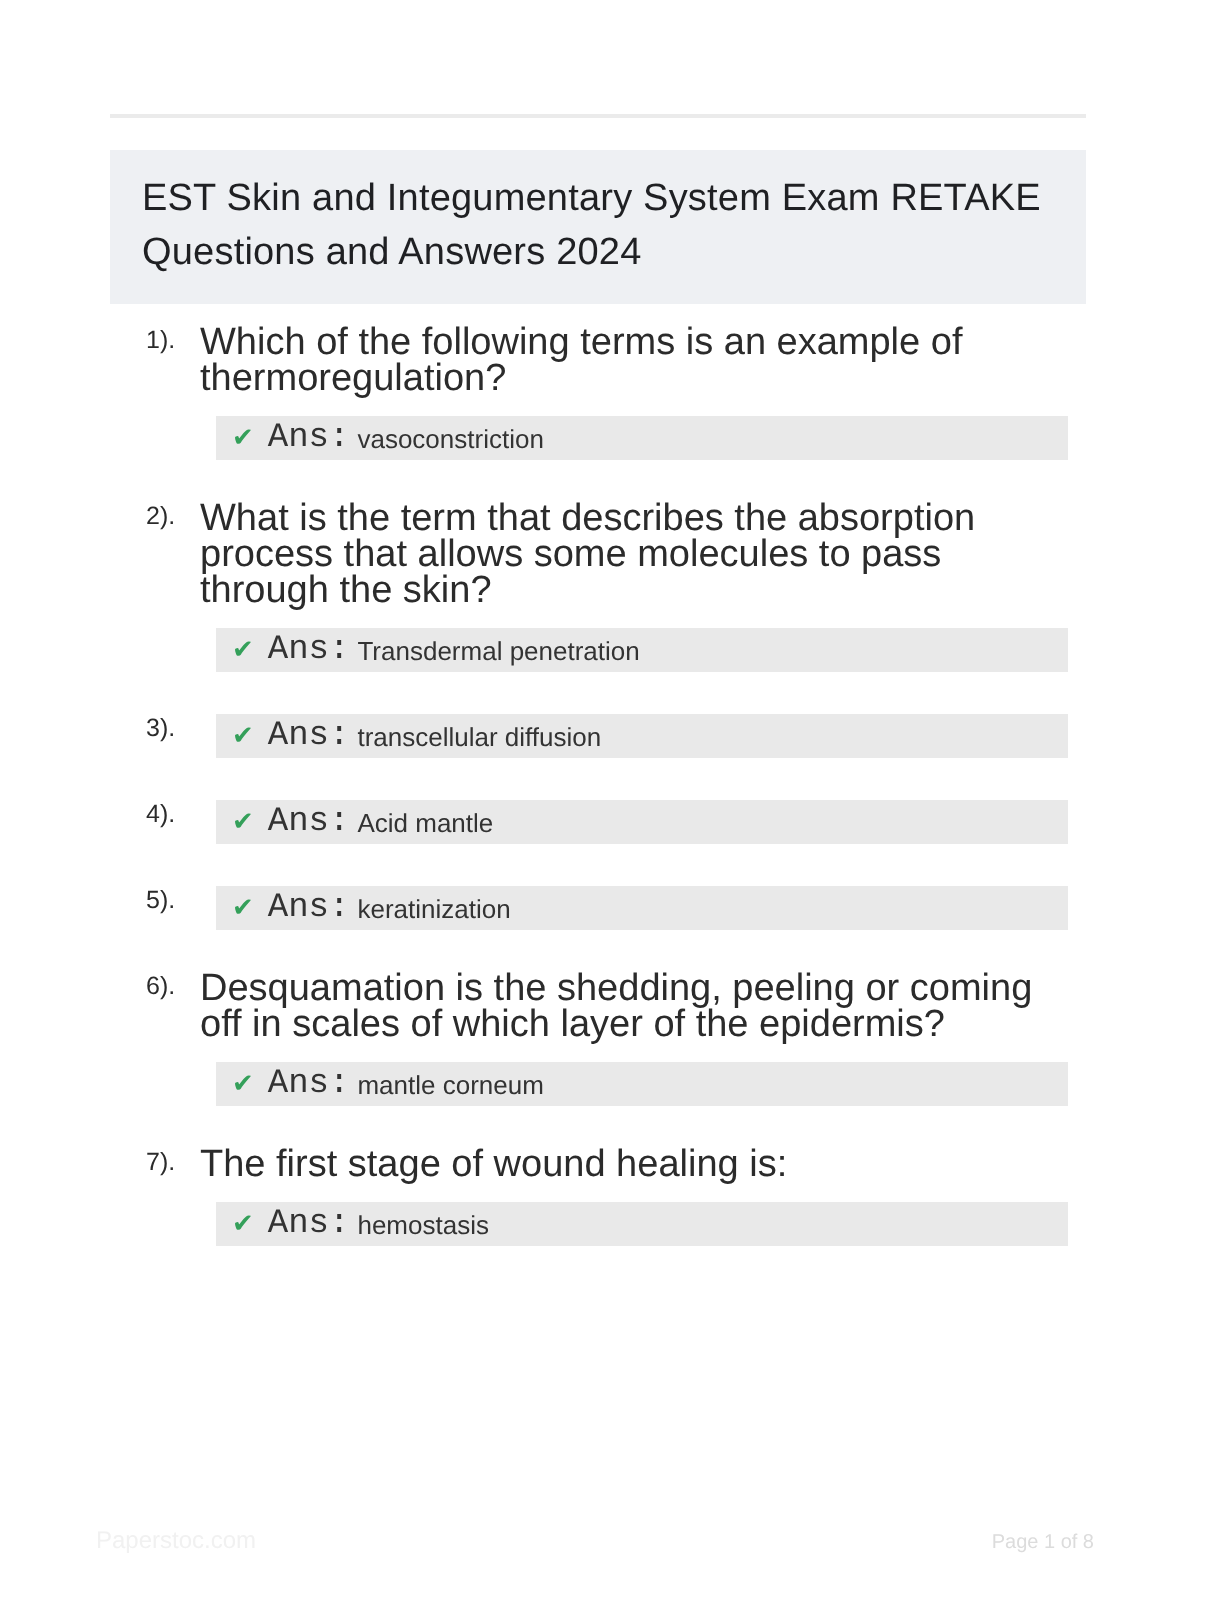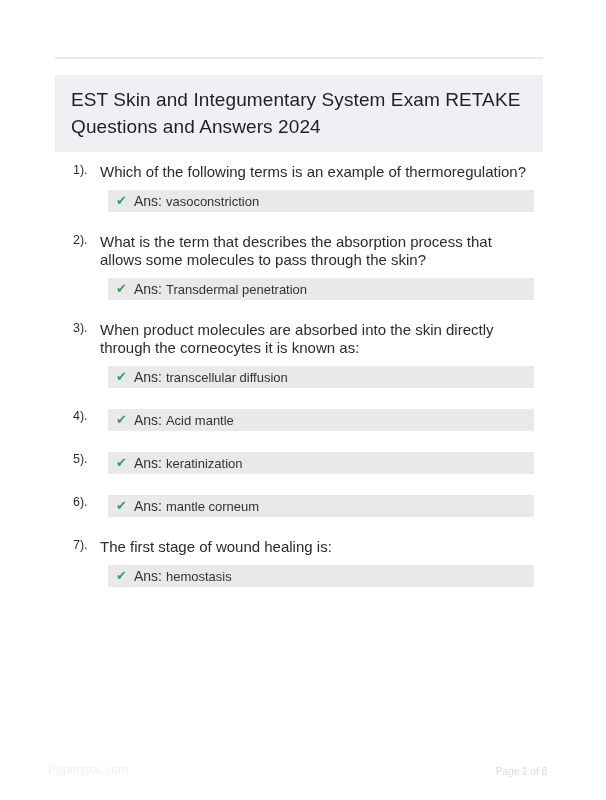--- a/index.html
+++ b/index.html
@@ -65,21 +65,21 @@
     color: #2b2b2b;
     position: relative;
     top: -1px;
   }
   .qbody {
     flex: 1;
     max-width: 435px;
   }
   .qtext {
     margin: 0 0 9px 0;
-    font-size: 15px;
+    font-size: 19px;
     line-height: 18px;
     color: #2b2b2b;
   }
   .answer {
     margin-left: 8px;
     width: 426px;
     box-sizing: border-box;
     height: 22px;
     background: var(--answer-bg, #e9e9e9);
     display: flex;
@@ -89,23 +89,24 @@
   .check {
     color: var(--check-green, #34a05a);
     font-size: 13px;
     font-weight: bold;
     margin-right: 7px;
     line-height: 1;
     position: relative;
     top: -0.5px;
   }
   .ans-prefix {
-    font-size: 14px;
+    font-size: 17px;
     color: #333333;
     margin-right: 4px;
+    font-family: Liberation Mono, monospace;
   }
   .ans-text {
     font-size: 13px;
     color: #333333;
   }
   .footer-watermark {
     position: absolute;
     left: 48px;
     bottom: 23px;
     font-size: 12px;
@@ -151,21 +152,20 @@
         <span class="check">✔</span>
         <span class="ans-prefix">Ans:</span>
         <span class="ans-text">Transdermal penetration</span>
       </div>
     </div>
   </section>
 
   <section class="question">
     <span class="qnum">3).</span>
     <div class="qbody">
-      <p class="qtext">When product molecules are absorbed into the skin directly through the corneocytes it is known as:</p>
       <div class="answer">
         <span class="check">✔</span>
         <span class="ans-prefix">Ans:</span>
         <span class="ans-text">transcellular diffusion</span>
       </div>
     </div>
   </section>
 
   <section class="question">
     <span class="qnum">4).</span>
@@ -185,20 +185,21 @@
         <span class="check">✔</span>
         <span class="ans-prefix">Ans:</span>
         <span class="ans-text">keratinization</span>
       </div>
     </div>
   </section>
 
   <section class="question">
     <span class="qnum">6).</span>
     <div class="qbody">
+      <p class="qtext">Desquamation is the shedding, peeling or coming off in scales of which layer of the epidermis?</p>
       <div class="answer">
         <span class="check">✔</span>
         <span class="ans-prefix">Ans:</span>
         <span class="ans-text">mantle corneum</span>
       </div>
     </div>
   </section>
 
   <section class="question">
     <span class="qnum">7).</span>

